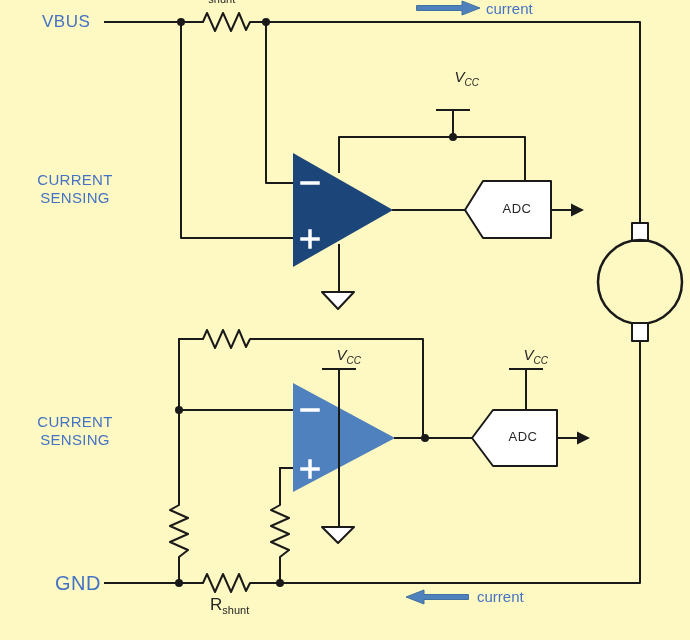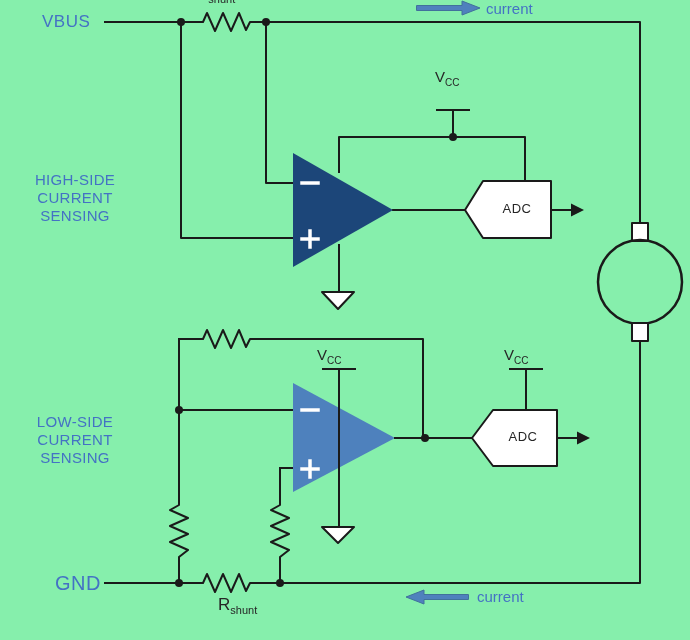--- a/index.html
+++ b/index.html
@@ -1,40 +1,40 @@
 <!DOCTYPE html>
 <html><head>
 <meta charset="utf-8">
 <style>
   html,body{margin:0;padding:0;background:#fff;}
   .stage{
-    position:relative;width:690px;height:640px;background:#86efac;
+    position:relative;width:690px;height:640px;background:#fef9c3;
     overflow:hidden;font-family:"Liberation Sans",sans-serif;
   }
   .stage svg{position:absolute;left:0;top:0;}
   .lbl{position:absolute;color:#4472C4;white-space:nowrap;}
   .lbl-vbus{left:42px;top:12px;font-size:17px;letter-spacing:.5px;}
   .lbl-gnd{left:55px;top:572px;font-size:20px;letter-spacing:.5px;}
   .lbl-current-top{left:486px;top:0px;font-size:15px;}
   .lbl-current-bottom{left:477px;top:588px;font-size:15px;}
   .lbl-section{width:120px;text-align:center;font-size:15px;line-height:18px;letter-spacing:.3px;}
   .lbl-high{left:15px;top:171px;}
   .lbl-low{left:15px;top:413px;}
   .lbl-dark{color:#262626;}
-  .lbl-vcc{width:44px;text-align:left;font-size:15px;}
+  .lbl-vcc{width:44px;text-align:right;font-size:15px;font-style:italic;}
   .lbl-vcc sub{font-size:10px;}
   .lbl-vcc-high{left:435px;top:68px;}
   .lbl-vcc-lowamp{left:317px;top:346px;}
   .lbl-vcc-lowadc{left:504px;top:346px;}
   .lbl-adc{width:68px;text-align:center;font-size:13px;letter-spacing:.5px;}
   .lbl-adc-high{left:483px;top:201px;}
   .lbl-adc-low{left:489px;top:429px;}
   .lbl-rshunt{font-size:17px;}
   .lbl-rshunt sub{font-size:11px;}
-  .lbl-rshunt-bottom{left:218px;top:595px;}
+  .lbl-rshunt-bottom{left:210px;top:595px;}
   .lbl-rshunt-top{left:196px;top:-16px;}
 </style>
 </head>
 <body>
 
 <div class="stage">
 
   <svg width="690" height="640" viewBox="0 0 690 640">
     <g fill="none" stroke="#1A1A1A" stroke-width="2" stroke-linejoin="round" stroke-linecap="square">
 
@@ -110,31 +110,29 @@
     </g>
   </svg>
 
   <div class="lbl lbl-vbus">VBUS</div>
 
   <div class="lbl lbl-rshunt lbl-dark lbl-rshunt-top"><span>R</span><sub>shunt</sub></div>
 
   <div class="lbl lbl-current-top">current</div>
 
   <div class="lbl lbl-section lbl-high">
-    <div>HIGH-SIDE</div>
     <div>CURRENT</div>
     <div>SENSING</div>
   </div>
 
   <div class="lbl lbl-vcc lbl-dark lbl-vcc-high"><span>V</span><sub>CC</sub></div>
 
   <div class="lbl lbl-adc lbl-dark lbl-adc-high">ADC</div>
 
   <div class="lbl lbl-section lbl-low">
-    <div>LOW-SIDE</div>
     <div>CURRENT</div>
     <div>SENSING</div>
   </div>
 
   <div class="lbl lbl-vcc lbl-dark lbl-vcc-lowamp"><span>V</span><sub>CC</sub></div>
 
   <div class="lbl lbl-vcc lbl-dark lbl-vcc-lowadc"><span>V</span><sub>CC</sub></div>
 
   <div class="lbl lbl-adc lbl-dark lbl-adc-low">ADC</div>
 

